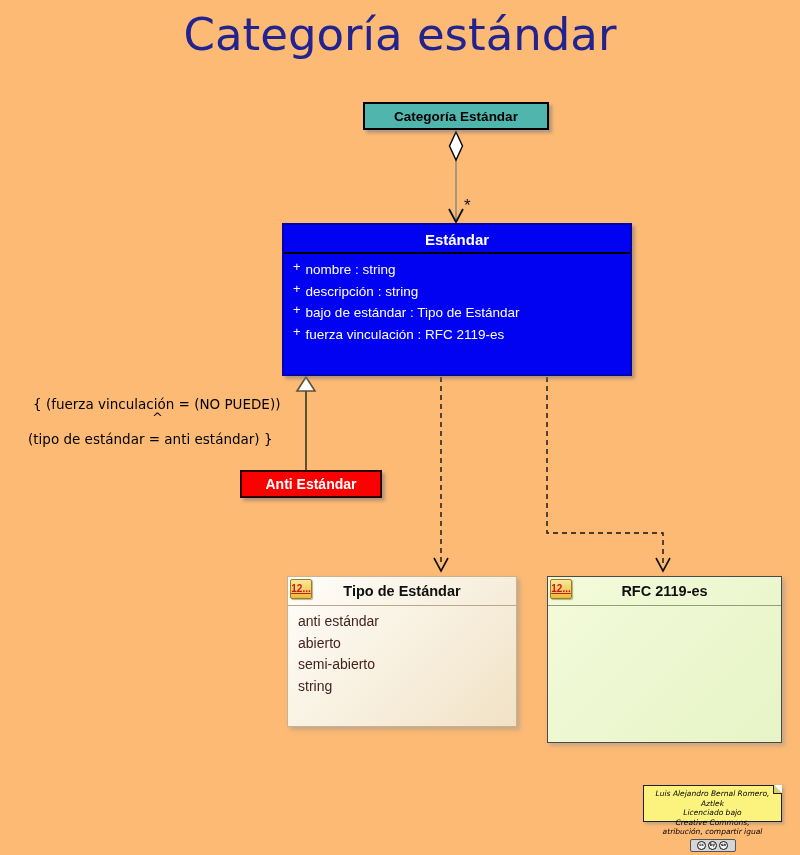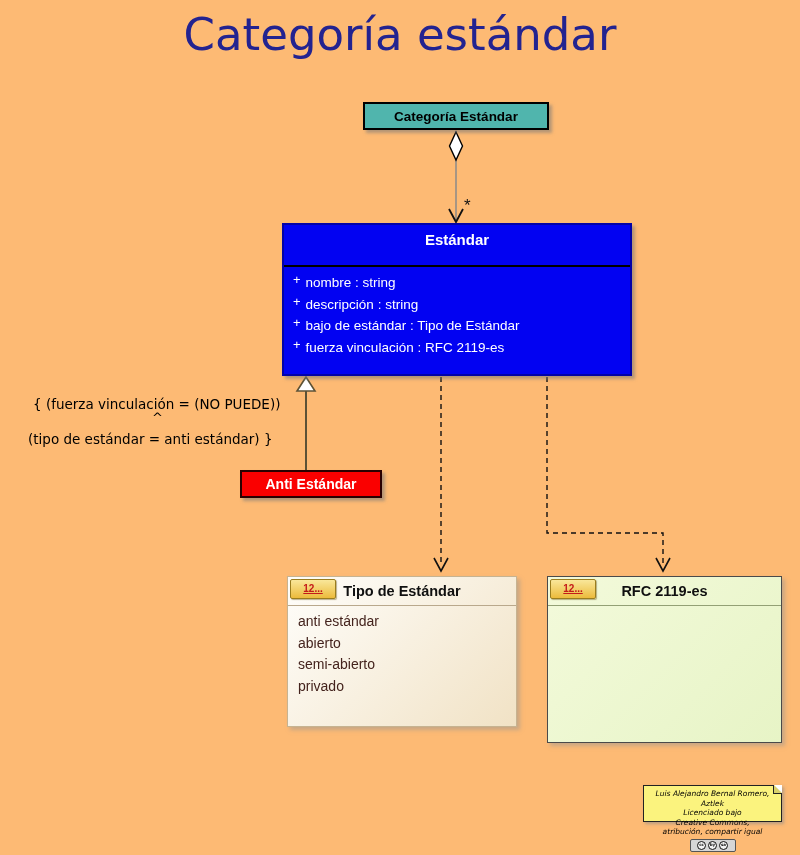--- a/index.html
+++ b/index.html
@@ -20,42 +20,42 @@
   .uml-box{position:absolute;display:flex;align-items:center;justify-content:center;
     border:2px solid #000;box-shadow:3px 3px 3px rgba(120,120,120,.55);
     font-weight:bold;font-size:13.5px;}
   .cat-box{left:363px;top:102px;width:186px;height:28px;background:var(--teal);color:#000;}
   .anti-box{left:240px;top:470px;width:142px;height:28px;background:var(--red-fill);
     border-color:#2a0000;color:#fff;font-size:14px;}
 
   .class-box{position:absolute;left:282px;top:223px;width:350px;height:153px;
     background:var(--blue-fill);border:2px solid var(--blue-border);
     box-shadow:3px 3px 3px rgba(120,120,120,.55);color:#fff;}
-  .class-box .hdr{height:42px;line-height:29px;text-align:center;font-weight:bold;
+  .class-box .hdr{height:29px;line-height:29px;text-align:center;font-weight:bold;
     font-size:15px;border-bottom:2px solid #000;}
   .class-box .attrs{padding:5px 0 0 9px;font-size:13.5px;line-height:21.5px;}
   .class-box .plus{display:inline-block;transform:translateY(-3px);margin-right:5px;font-size:13px;}
 
   .mult-star{position:absolute;left:464px;top:196px;font-size:17px;color:#111;}
 
   .constraint{position:absolute;font-family:"DejaVu Sans",sans-serif;font-size:13.5px;color:#000;white-space:pre;}
   .c1{left:33px;top:396px;} .caret{left:152px;top:410px;font-size:13px;} .c2{left:28px;top:431px;}
 
   .enum-box{position:absolute;box-shadow:3px 3px 4px rgba(150,150,150,.5);}
   .tipo-box{left:287px;top:576px;width:230px;height:151px;
     background:linear-gradient(135deg,var(--tipo-bg1) 0%,var(--tipo-bg2) 100%);
     border:1px solid #C6B391;}
   .rfc-box{left:547px;top:576px;width:235px;height:167px;
     background:linear-gradient(135deg,var(--rfc-bg1) 0%,var(--rfc-bg2) 100%);
     border:1px solid #4a4a4a;}
   .enum-hdr{position:relative;height:29px;line-height:29px;text-align:center;
     font-weight:bold;font-size:14.5px;color:#101010;}
   .tipo-box .enum-hdr{border-bottom:1px solid #B9A88C;}
   .rfc-box .enum-hdr{border-bottom:1px solid #93A075;}
-  .enum-icon{position:absolute;left:2px;top:2px;width:46px;height:20px;line-height:18px;
+  .enum-icon{position:absolute;left:2px;top:2px;width:22px;height:20px;line-height:18px;
     text-align:center;background:linear-gradient(var(--icon-bg1),var(--icon-bg2));
     border:1px solid #9A7D1E;border-radius:2px;font-size:10px;font-weight:bold;
     color:#C41A1A;text-decoration:underline;box-shadow:1px 1px 1px rgba(120,100,40,.5);}
   .enum-vals{font-size:14px;line-height:21.5px;color:var(--maroon);}
   .tipo-box .enum-vals{padding:5px 0 0 10px;}
   .rfc-box .enum-vals{padding:5px 0 0 7px;}
 
   .note{position:absolute;left:643px;top:785px;width:139px;height:37px;
     background:var(--note-bg);border:1px solid #222;box-shadow:2px 2px 3px rgba(140,140,140,.6);
     text-align:center;font-family:"DejaVu Sans",sans-serif;font-style:italic;
@@ -122,21 +122,21 @@
 
   <div class="enum-box tipo-box">
     <div class="enum-hdr">
       <span class="enum-icon">12...</span>
       <span>Tipo de Estándar</span>
     </div>
     <div class="enum-vals">
       <div>anti estándar</div>
       <div>abierto</div>
       <div>semi-abierto</div>
-      <div>privado</div>
+      <div>string</div>
     </div>
   </div>
 
   <div class="enum-box rfc-box">
     <div class="enum-hdr">
       <span class="enum-icon">12...</span>
       <span>RFC 2119-es</span>
     </div>
   </div>
 

